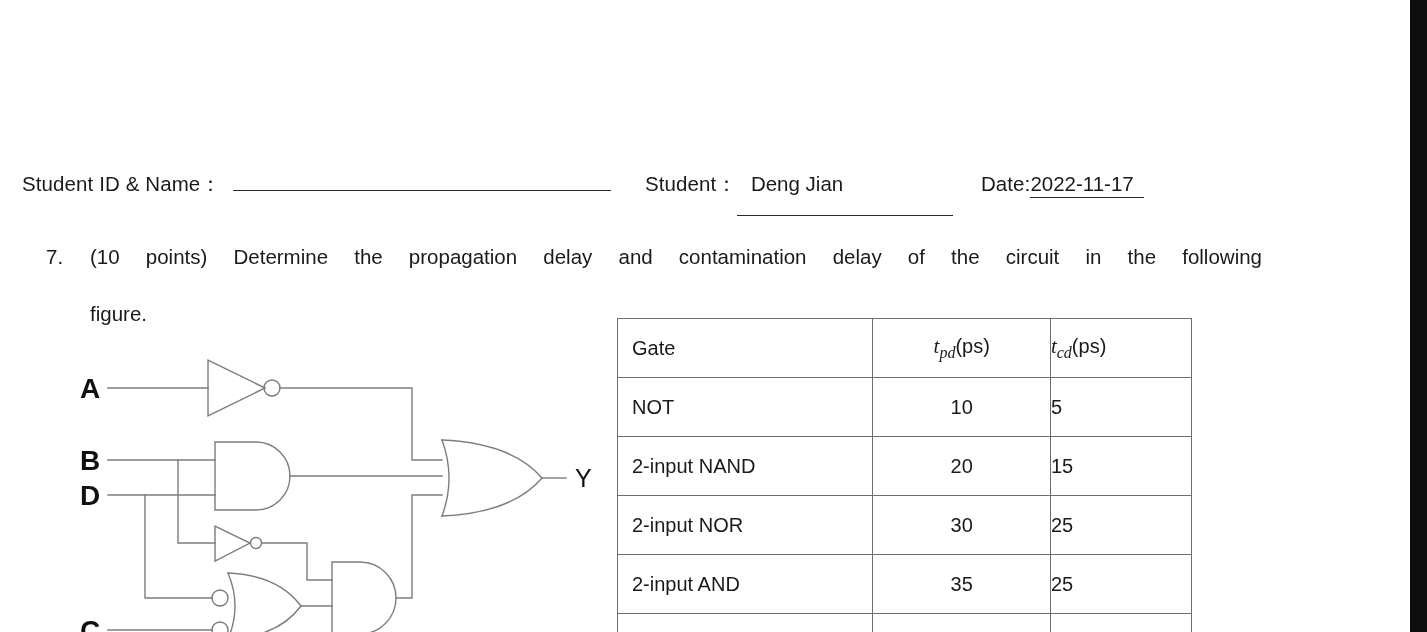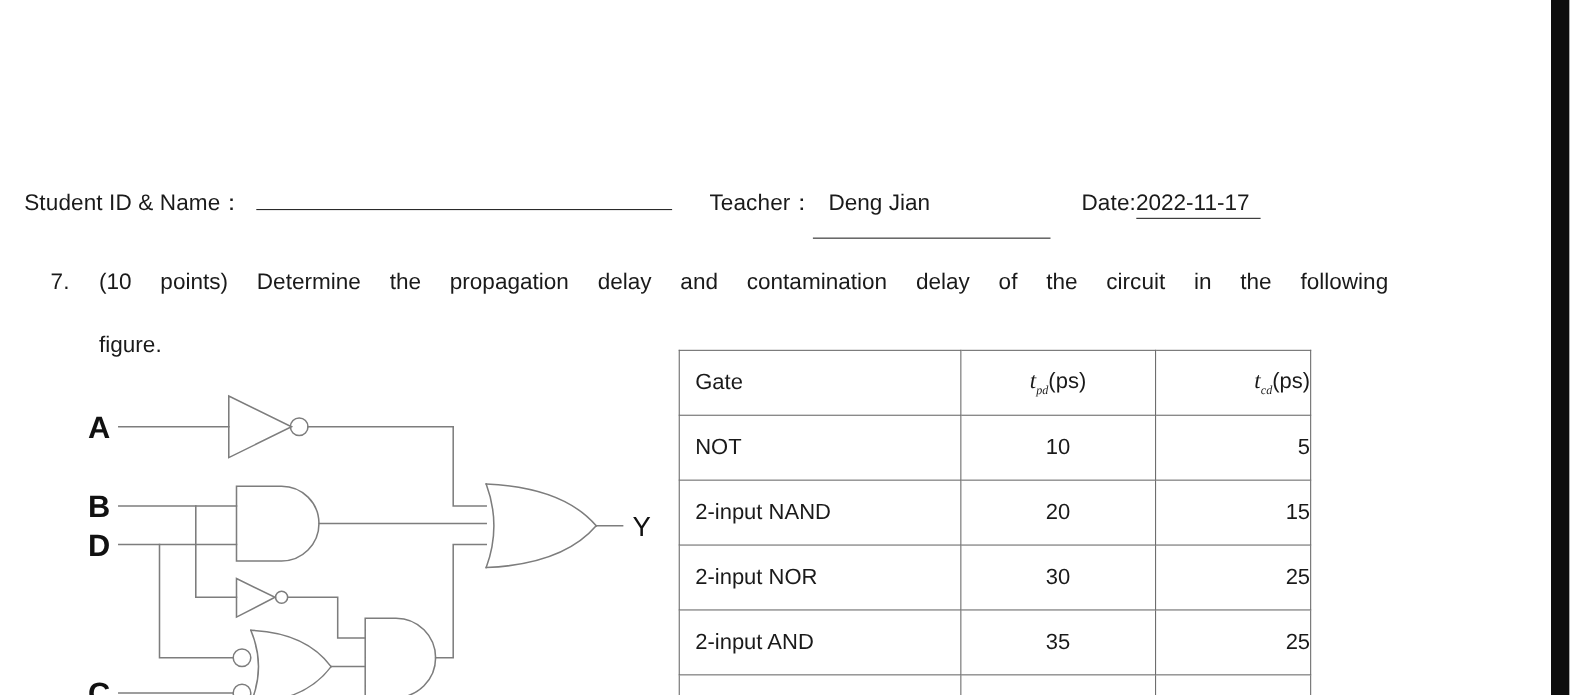--- a/index.html
+++ b/index.html
@@ -107,42 +107,42 @@
     font-size: 20px;
   }
   .delay-table td {
     border: 1.3px solid #6e6e6e;
     height: 58px;
     padding: 0 0 0 14px;
     vertical-align: middle;
   }
   .delay-table td.c-gate { width: 249px; text-align: left; }
   .delay-table td.c-tpd  { width: 182px; text-align: center; padding-left: 0; }
-  .delay-table td.c-tcd  { width: 144px; text-align: right; padding-left: 0; }
+  .delay-table td.c-tcd  { width: 144px; text-align: left; padding-left: 0; }
   .delay-table tr.empty-row td { height: 58px; }
   .tvar {
     font-family: "Liberation Serif", serif;
     font-style: italic;
     font-size: 21px;
   }
   .tvar sub {
-    font-size: 11px;
+    font-size: 16px;
     font-style: italic;
   }
 </style>
 </head>
 <body>
 
 <div id="page">
 
   <div class="header-row">
     <span class="hdr-label">Student ID &amp; Name：</span>
     <span class="blank-line blank-student"></span>
     <span class="gap-1"></span>
-    <span class="hdr-label">Teacher：</span>
+    <span class="hdr-label">Student：</span>
     <span class="filled-line">Deng Jian</span>
     <span class="gap-2"></span>
     <span class="hdr-label">Date:</span>
     <span class="filled-date">2022-11-17</span>
   </div>
 
   <div class="q-wrap">
     <div class="q-line-1">
       <span class="q-num">7.</span>
       <span class="q-body">(10 points) Determine the propagation delay and contamination delay of the circuit in the following</span>

